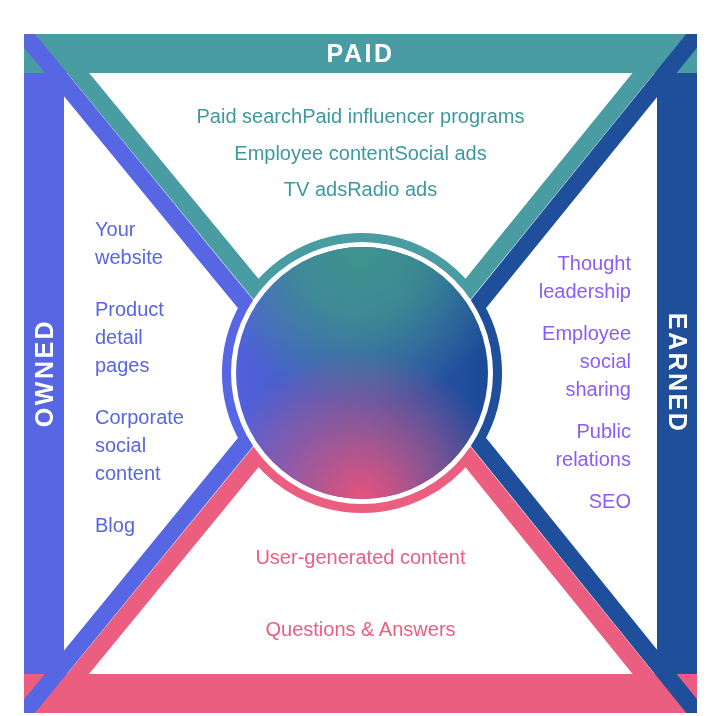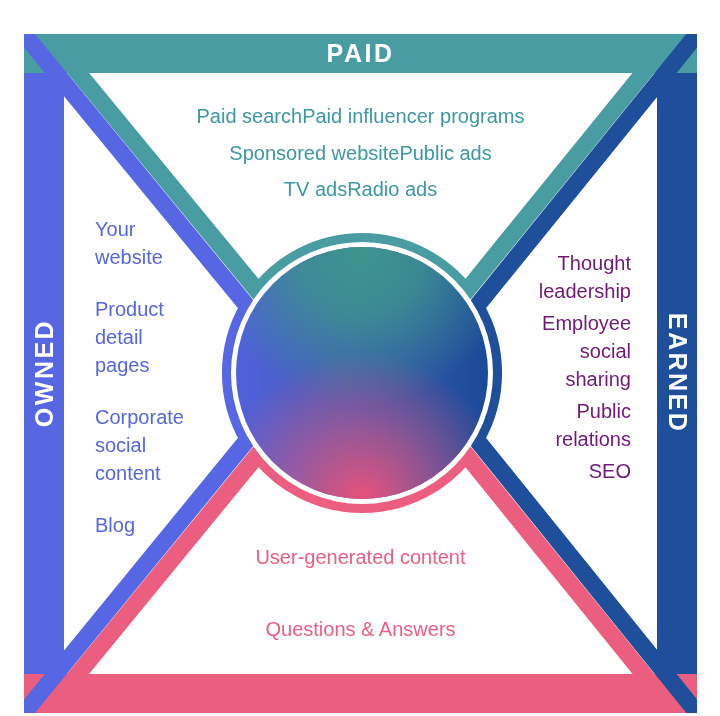--- a/index.html
+++ b/index.html
@@ -39,21 +39,21 @@
   .row.shared-row{gap:36px;}
   .paid-text{color:#3e98a0;}
   .shared-text{color:#ec5e81;align-items:center;}
 
   .col{
     position:absolute;
     display:flex;flex-direction:column;
     font-size:20px;line-height:28px;
   }
   .col.owned-col{left:95px;top:199px;gap:24px;color:#5766e2;text-align:left;}
-  .col.earned-col{right:89px;top:233px;gap:4px;color:#701a75;text-align:right;}
+  .col.earned-col{right:89px;top:233px;gap:14px;color:#8b5cf6;text-align:right;}
   .multiline{white-space:pre-line;}
 </style>
 </head>
 <body>
 
 <div class="stage">
 
   <svg width="720" height="716" viewBox="0 0 720 716">
     <defs>
       <clipPath id="clipSquare">
@@ -100,22 +100,22 @@
 
   <div class="banner top">PAID</div>
   <div class="vlabel owned">OWNED</div>
   <div class="vlabel earned">EARNED</div>
 
   <div class="row paid-text" style="top:88px">
     <span>Paid search</span>
     <span>Paid influencer programs</span>
   </div>
   <div class="row paid-text" style="top:125px">
-    <span>Sponsored website</span>
-    <span>Public ads</span>
+    <span>Employee content</span>
+    <span>Social ads</span>
   </div>
   <div class="row paid-text" style="top:161px">
     <span>TV ads</span>
     <span>Radio ads</span>
   </div>
 
   <div class="col owned-col">
     <span class="multiline">Your
 website</span>
     <span class="multiline">Product

